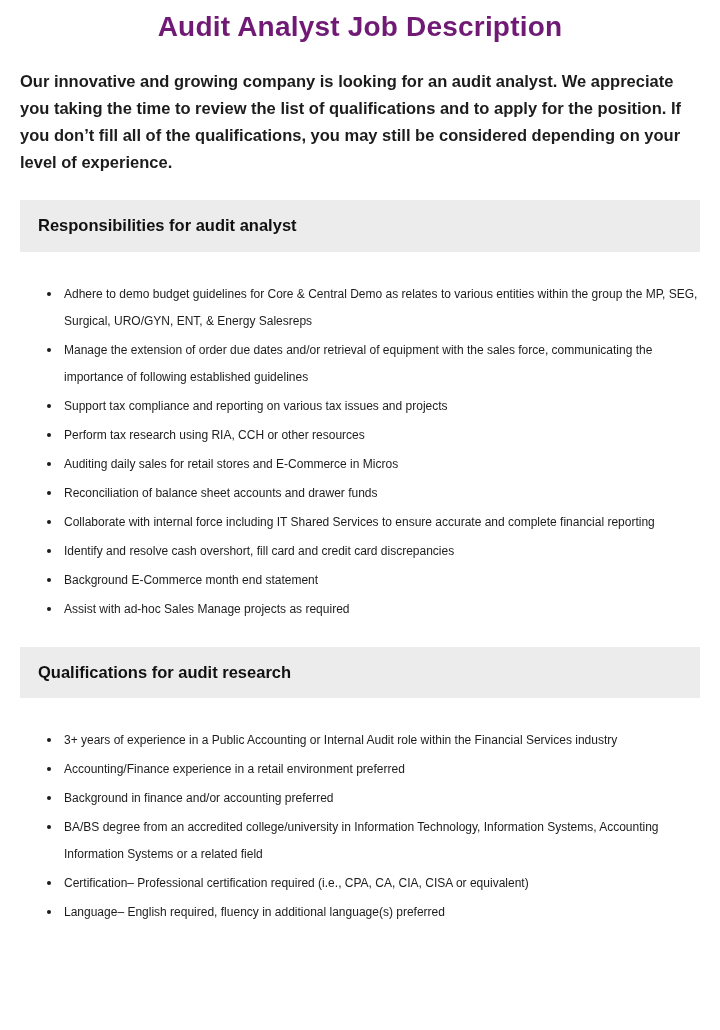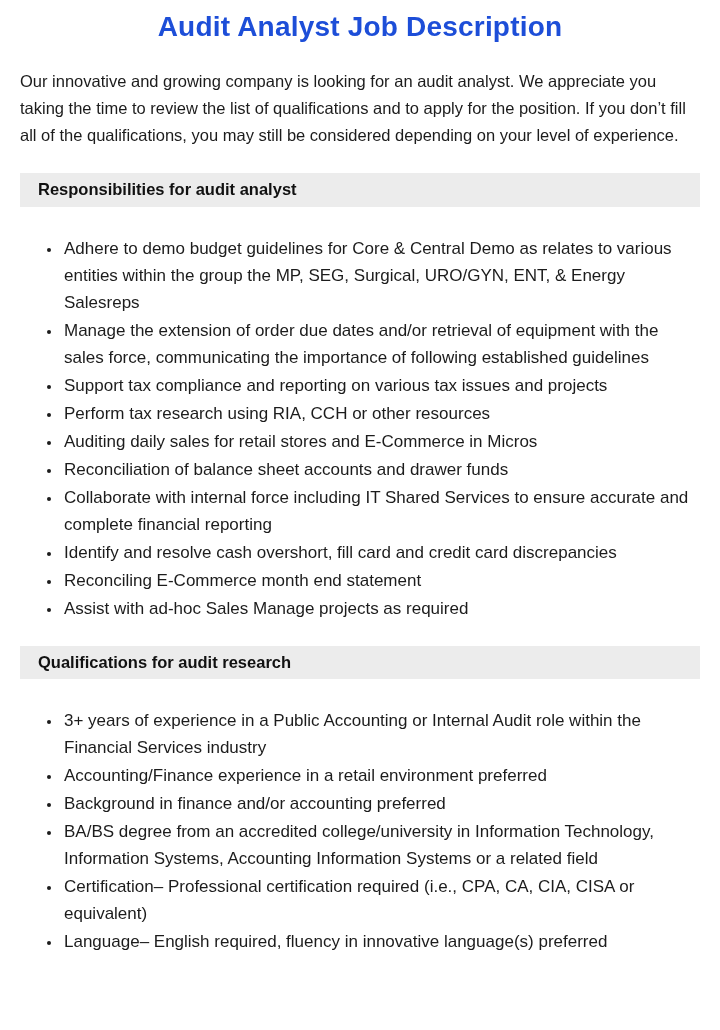--- a/index.html
+++ b/index.html
@@ -12,48 +12,49 @@
     min-height: 1030px;
     box-sizing: border-box;
     font-family: "Liberation Sans", "DejaVu Sans", sans-serif;
     color: #1c1c1c;
     padding: 0 20px 30px 20px;
   }
   .doc-title {
     font-size: 28px;
     font-weight: 700;
     text-align: center;
-    color: #1d4ed8;
+    color: #701a75;
     margin: 0;
     padding: 8px 0 0 0;
     line-height: 1.35;
     letter-spacing: 0.2px;
   }
   .intro {
     font-size: 16.5px;
     line-height: 27px;
     margin: 22px 0 0 0;
     color: #1c1c1c;
+    font-weight: bold;
   }
   .section-heading {
     background: #ececec;
     font-size: 16.5px;
     font-weight: 700;
     color: #111111;
-    padding: 7px 18px;
+    padding: 16px 18px;
     margin: 24px 0 0 0;
     line-height: 1.2;
   }
   ul.bullet-list {
     margin: 28px 0 0 0;
     padding: 0 0 0 42px;
     list-style-type: disc;
   }
   ul.bullet-list li {
-    font-size: 17px;
+    font-size: 12px;
     line-height: 27px;
     margin: 0 0 1px 0;
     padding-left: 2px;
     color: #1c1c1c;
   }
   ul.bullet-list li::marker {
     color: #1c1c1c;
     font-size: 14px;
   }
 </style>
@@ -68,26 +69,26 @@
 
 <ul class="bullet-list">
   <li>Adhere to demo budget guidelines for Core &amp; Central Demo as relates to various entities within the group the MP, SEG, Surgical, URO/GYN, ENT, &amp; Energy Salesreps</li>
   <li>Manage the extension of order due dates and/or retrieval of equipment with the sales force, communicating the importance of following established guidelines</li>
   <li>Support tax compliance and reporting on various tax issues and projects</li>
   <li>Perform tax research using RIA, CCH or other resources</li>
   <li>Auditing daily sales for retail stores and E-Commerce in Micros</li>
   <li>Reconciliation of balance sheet accounts and drawer funds</li>
   <li>Collaborate with internal force including IT Shared Services to ensure accurate and complete financial reporting</li>
   <li>Identify and resolve cash overshort, fill card and credit card discrepancies</li>
-  <li>Reconciling E-Commerce month end statement</li>
+  <li>Background E-Commerce month end statement</li>
   <li>Assist with ad-hoc Sales Manage projects as required</li>
 </ul>
 
 <div class="section-heading">Qualifications for audit research</div>
 
 <ul class="bullet-list">
   <li>3+ years of experience in a Public Accounting or Internal Audit role within the Financial Services industry</li>
   <li>Accounting/Finance experience in a retail environment preferred</li>
   <li>Background in finance and/or accounting preferred</li>
   <li>BA/BS degree from an accredited college/university in Information Technology, Information Systems, Accounting Information Systems or a related field</li>
   <li>Certification– Professional certification required (i.e., CPA, CA, CIA, CISA or equivalent)</li>
-  <li>Language– English required, fluency in innovative language(s) preferred</li>
+  <li>Language– English required, fluency in additional language(s) preferred</li>
 </ul>
 
 </body></html>

